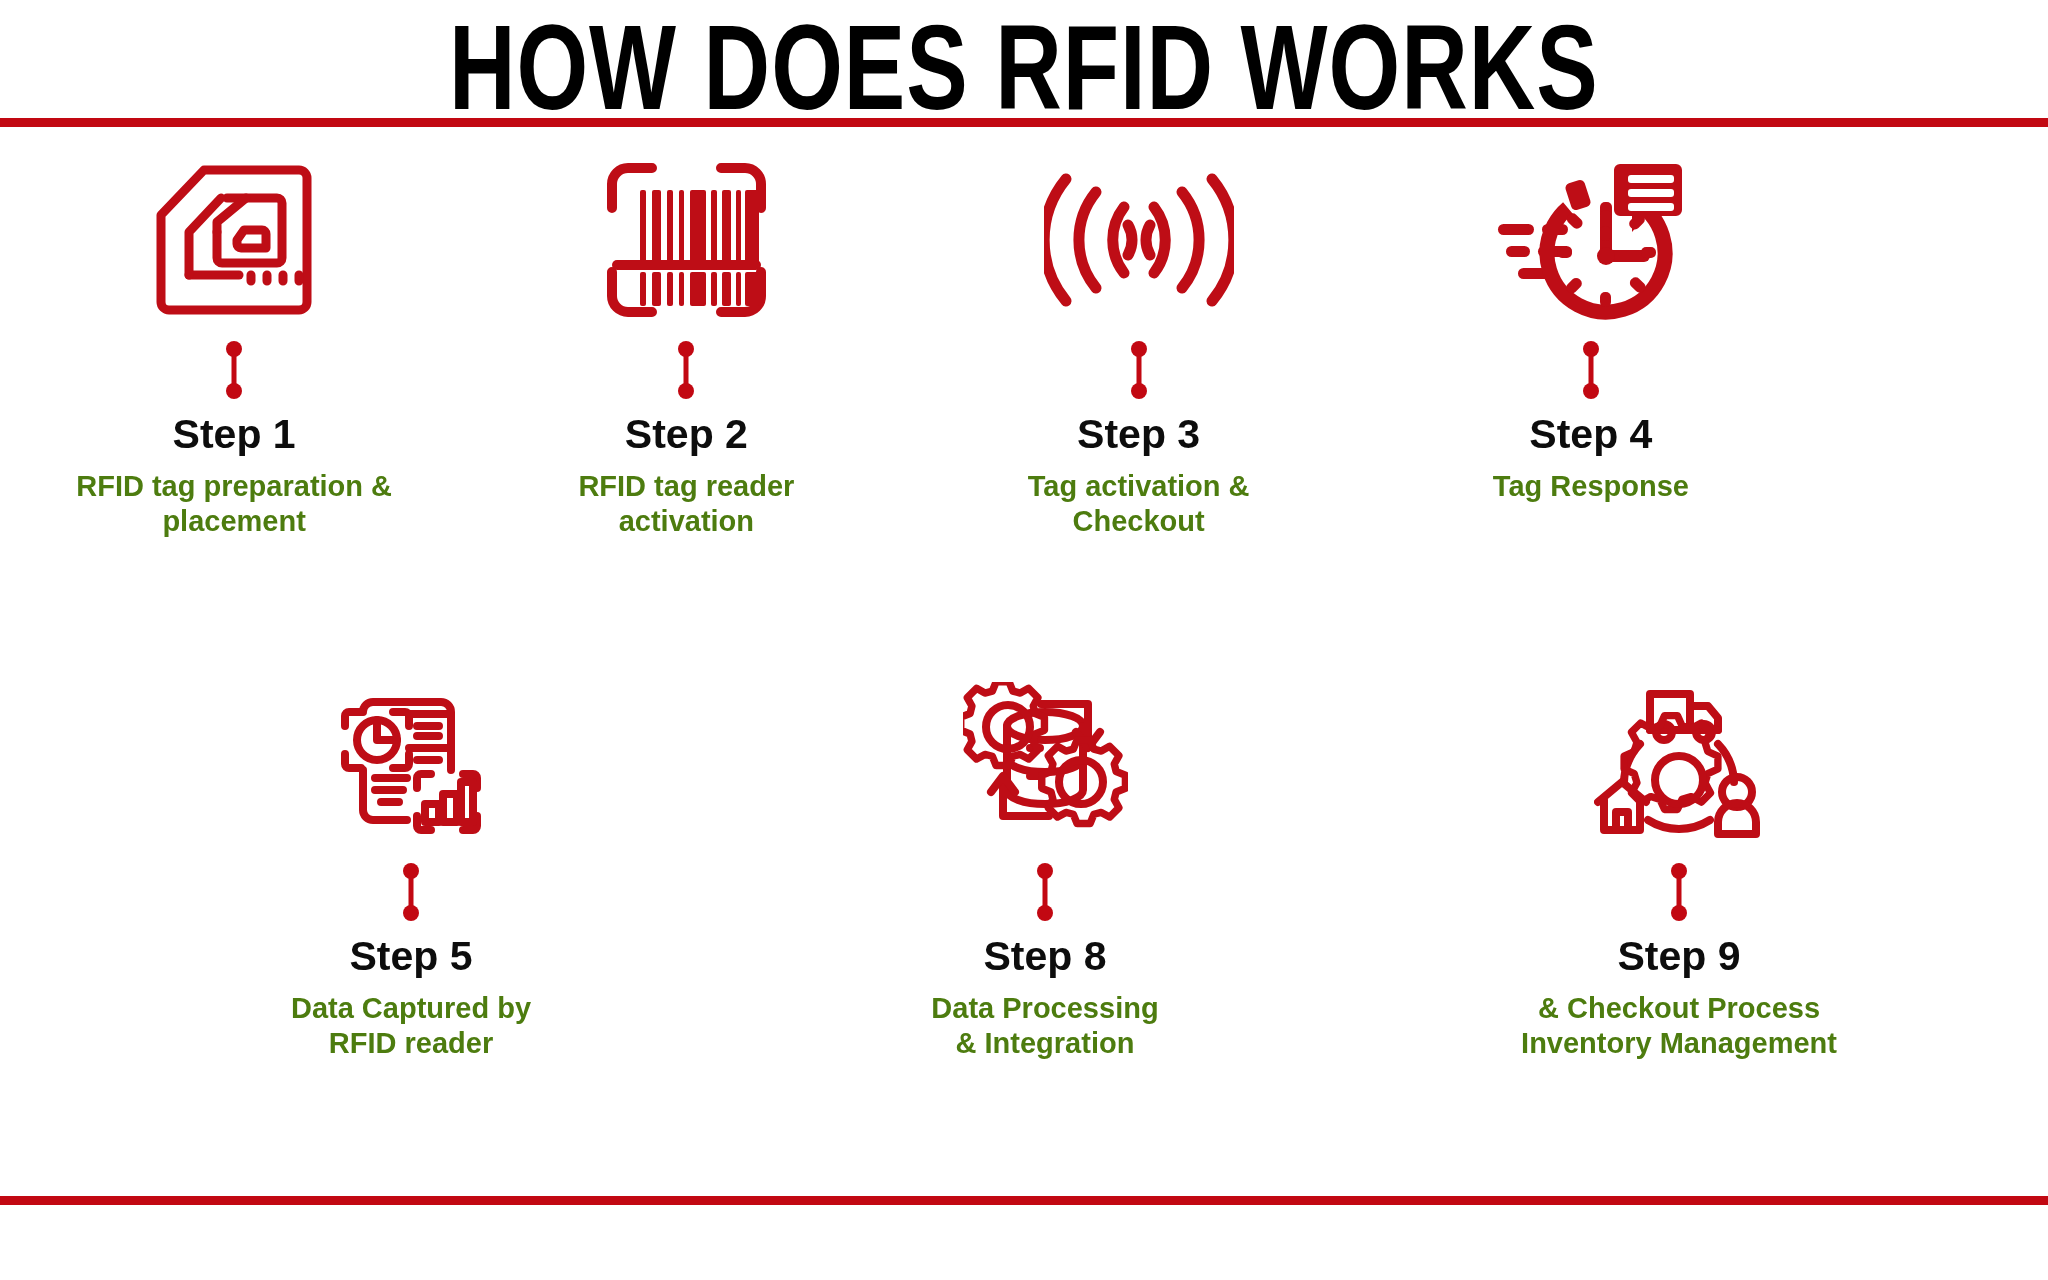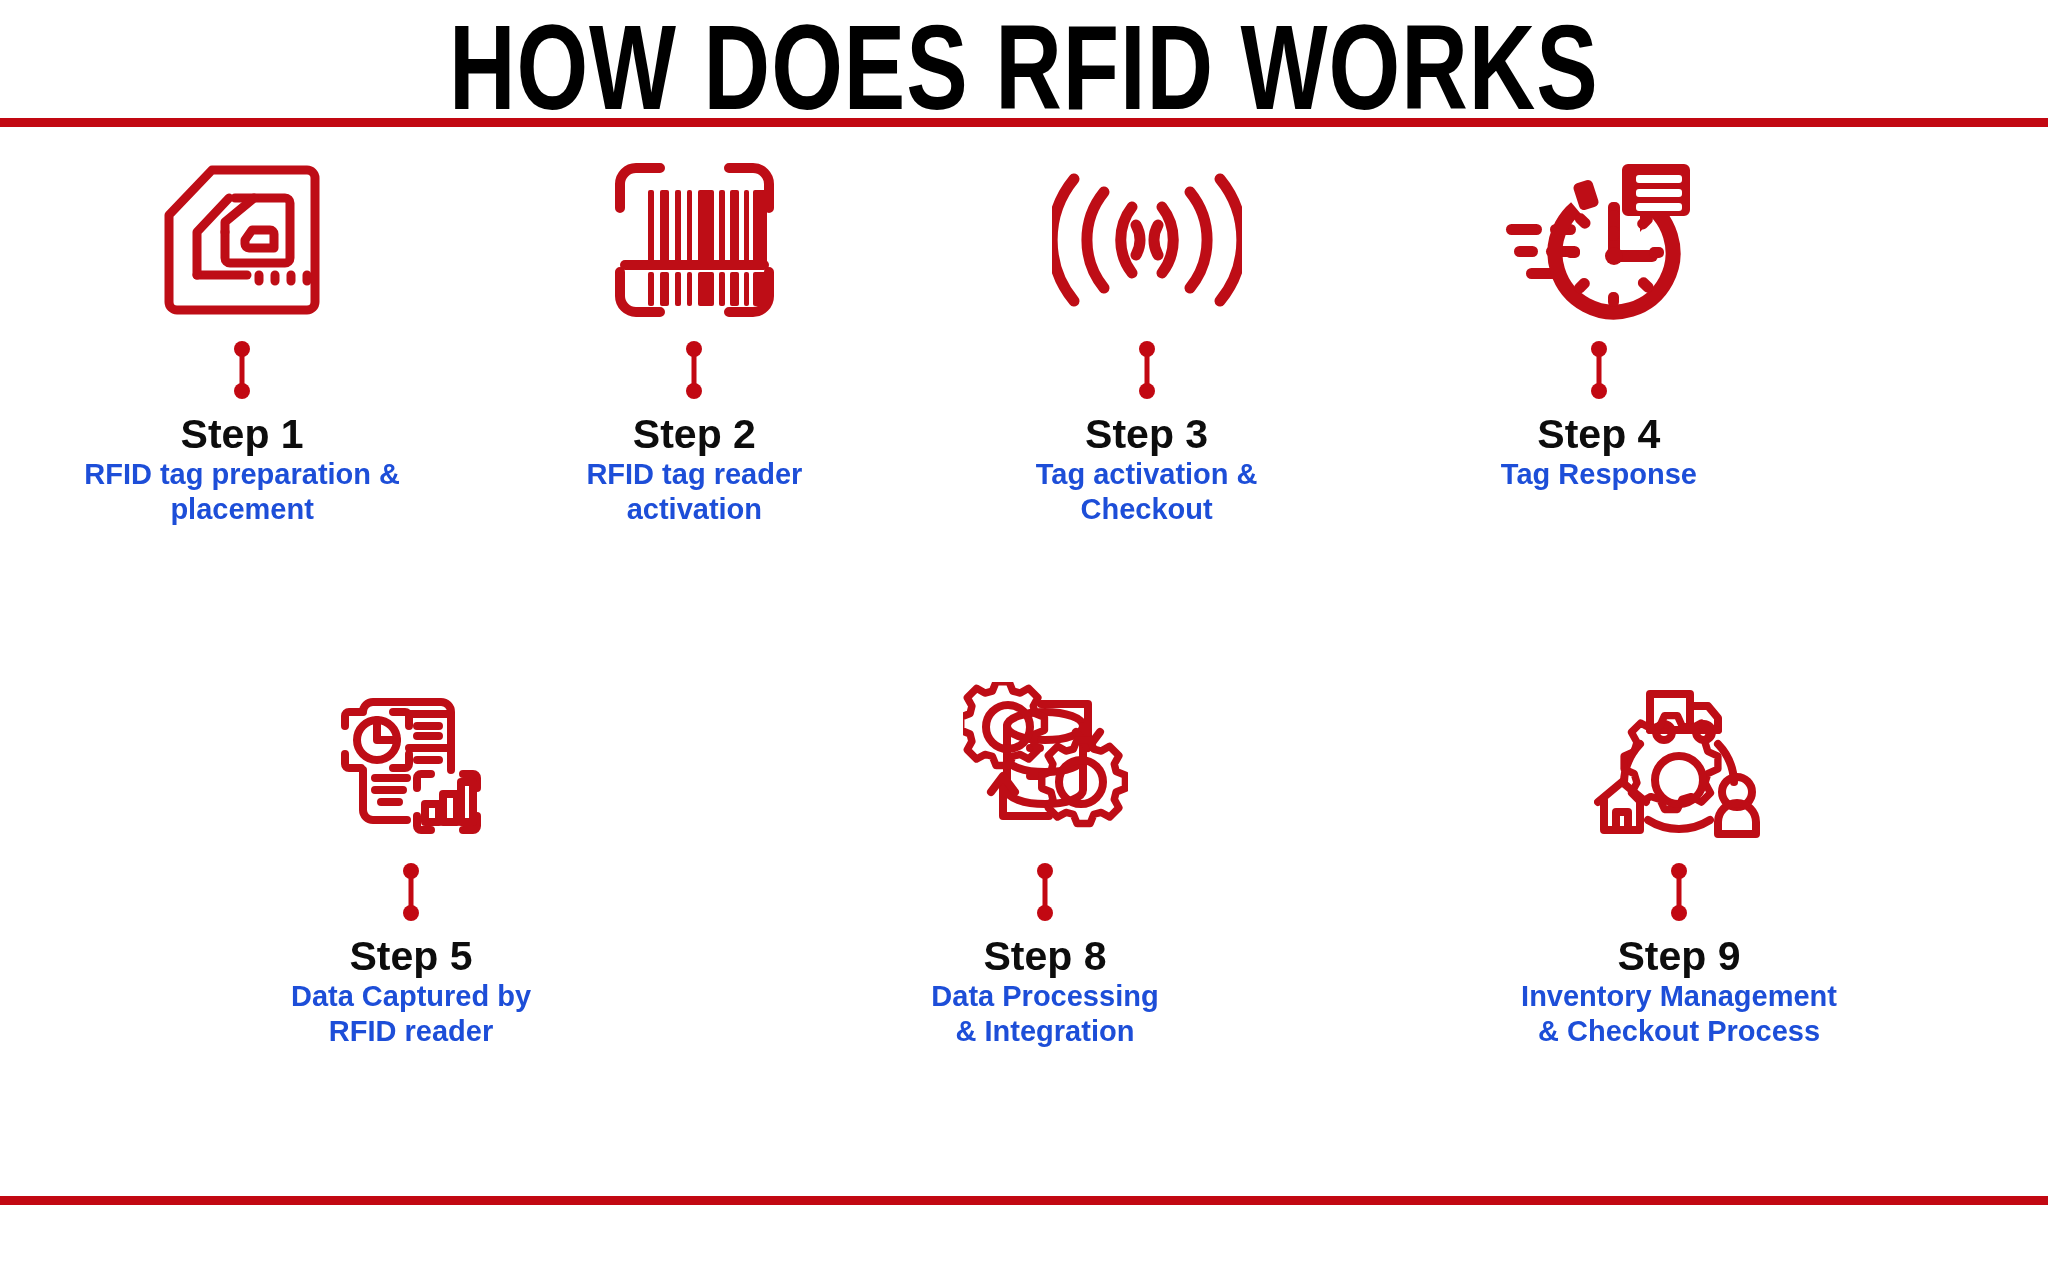--- a/index.html
+++ b/index.html
@@ -44,21 +44,21 @@
     width: 2048px;
     height: 9px;
     background: #C20812;
   }
   .rule-top { top: 118px; }
   .rule-bottom { top: 1196px; }
 
   
   .row {
     position: absolute;
-    left: 16px;
+    left: 8px;
     width: 1809px;
     display: flex;
   }
   .row-1 { top: 150px; }
   .row-2 { top: 672px; }
 
   .cell {
     position: relative;
     display: flex;
     flex-direction: column;
@@ -93,22 +93,23 @@
     line-height: 1.1;
     color: #0d0d0d;
     text-align: center;
     margin-top: 12px;
     white-space: nowrap;
   }
   .step-desc {
     font-weight: 700;
     font-size: 29px;
     line-height: 1.22;
-    color: #1d4ed8;
+    color: #4d7c0f;
     text-align: center;
+    margin-top: 12px;
     max-width: 470px;
   }
   .step-desc span { display: block; }
 </style>
 </head>
 <body>
 
 <div class="page">
 
   <div class="title-wrap">
@@ -352,20 +353,20 @@
       </div>
       <div class="connector">
         <svg width="20" height="58" viewBox="0 0 20 58">
           <circle cx="10" cy="8" r="8" fill="#C20812"></circle>
           <rect x="7.5" y="8" width="5" height="42" fill="#C20812"></rect>
           <circle cx="10" cy="50" r="8" fill="#C20812"></circle>
         </svg>
       </div>
       <div class="step-title">Step 9</div>
       <div class="step-desc">
+        <span>&amp; Checkout Process</span>
         <span>Inventory Management</span>
-        <span>&amp; Checkout Process</span>
       </div>
     </div>
 
   </div>
 
 </div>
 
 </body></html>

